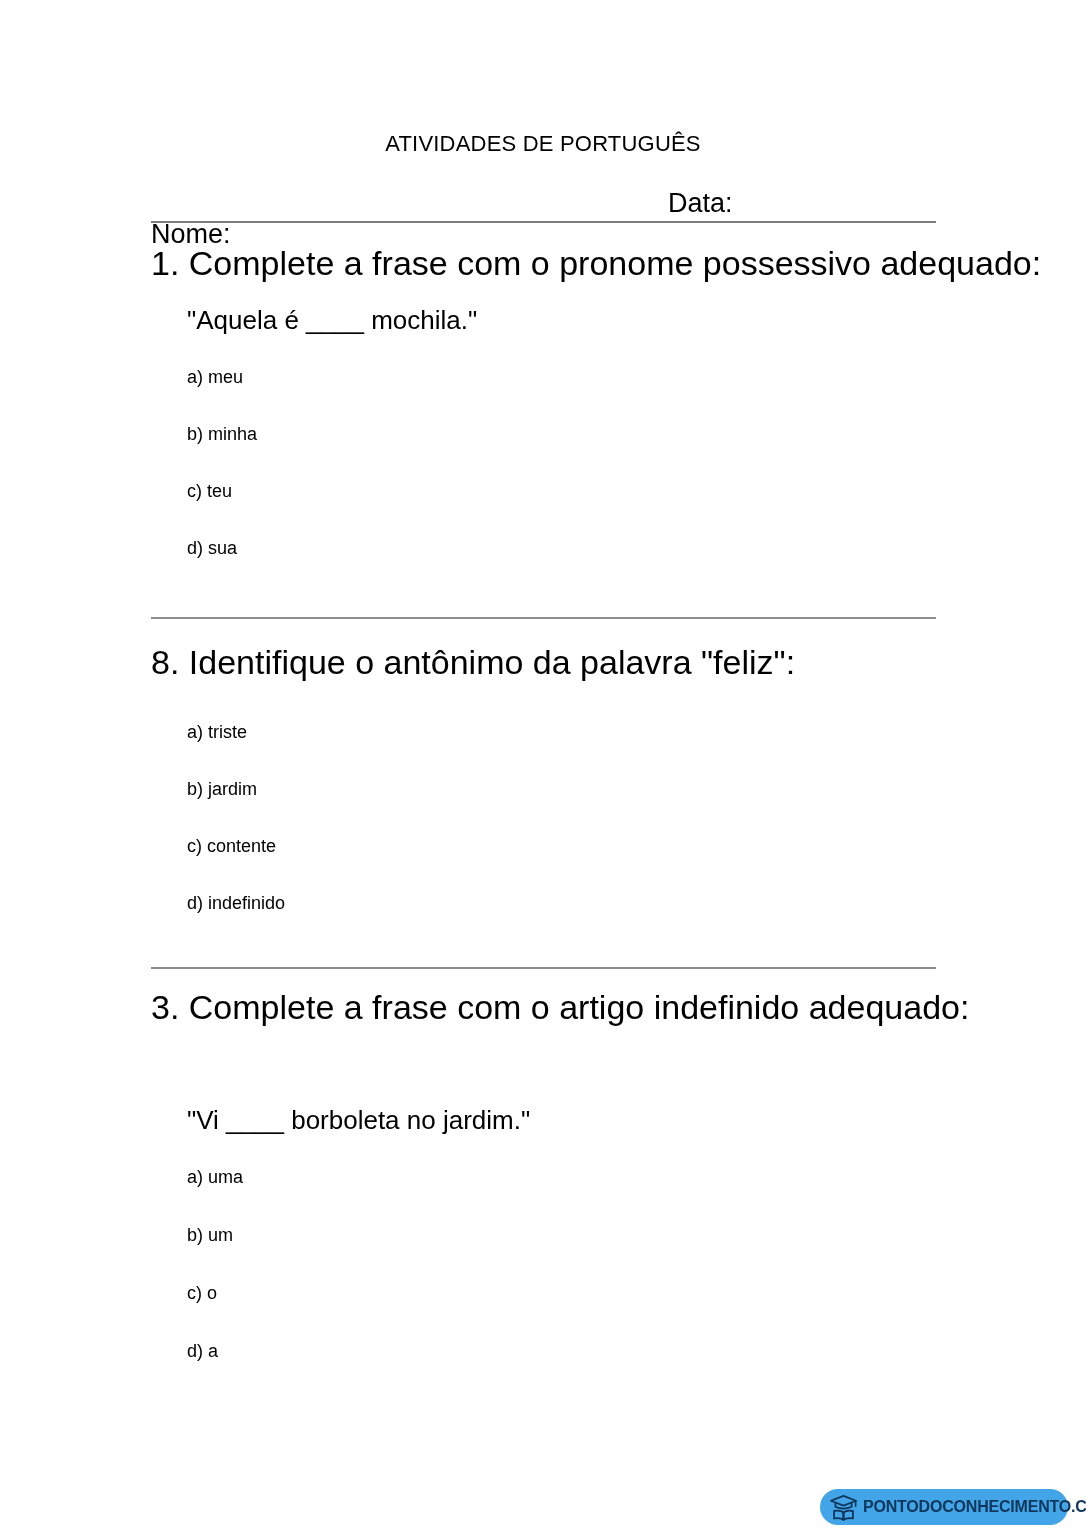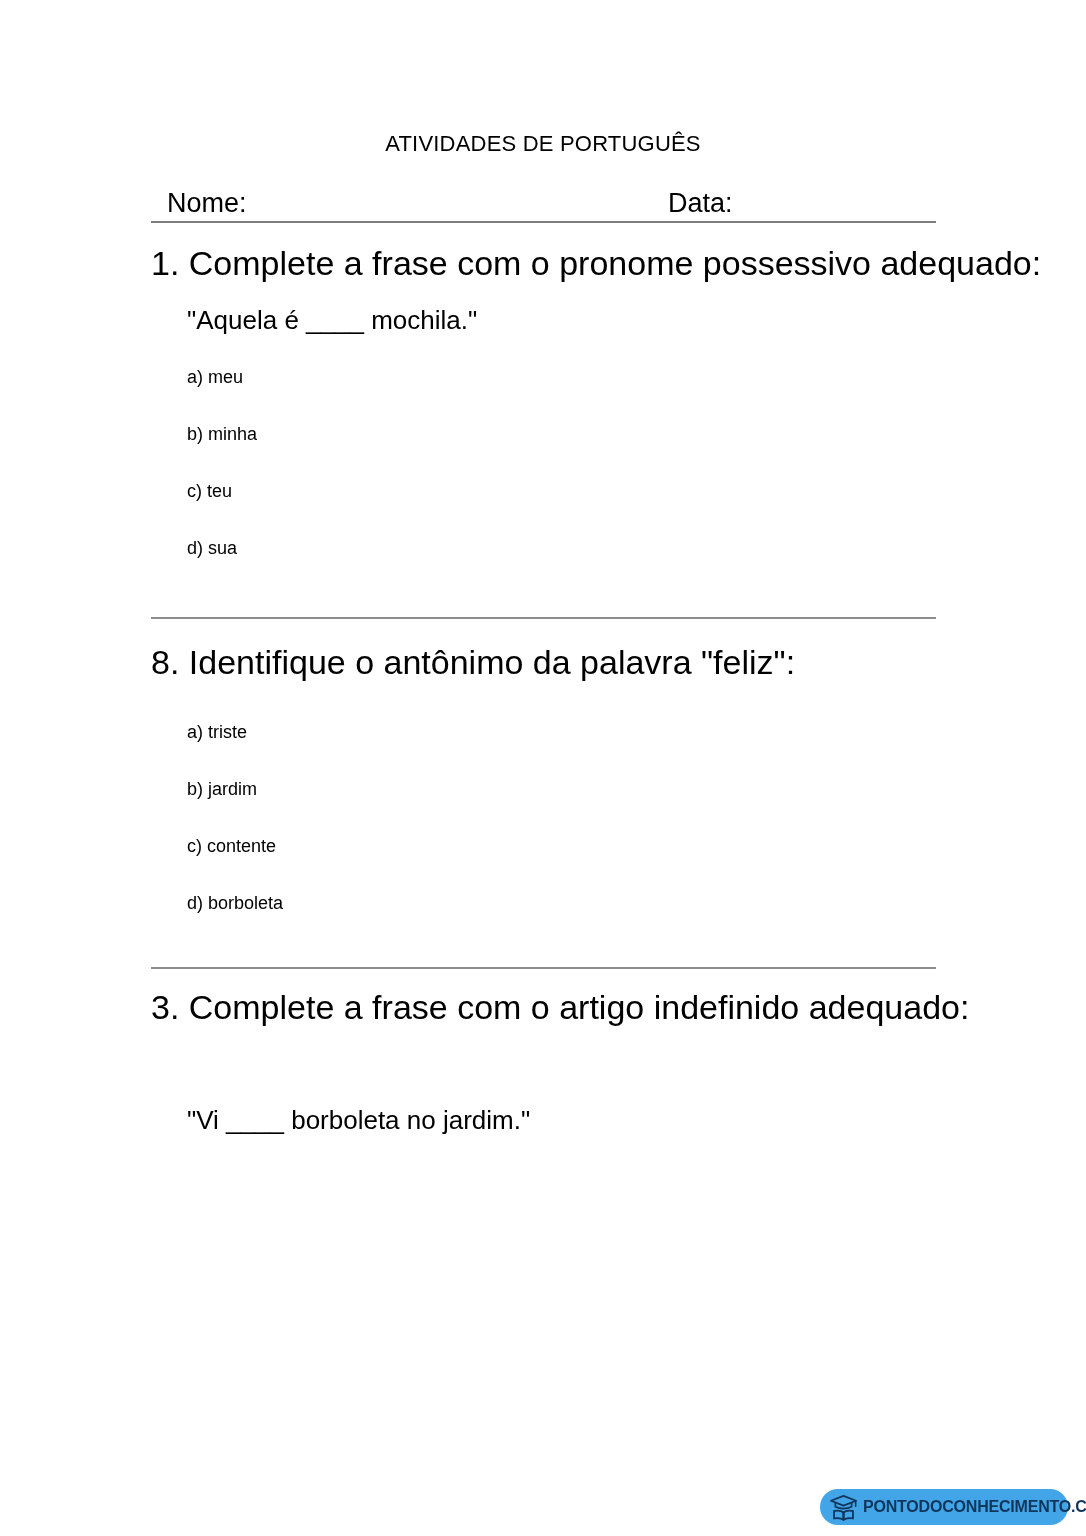--- a/index.html
+++ b/index.html
@@ -46,21 +46,21 @@
     height: 38px;
   }
   .id-label {
     position: absolute;
     top: 0;
     font-size: 27px;
     line-height: 34px;
     font-weight: 400;
     white-space: pre;
   }
-  .id-label.nome { left: 16px; }
+  .id-label.nome { left: 0px; margin-top: 31px; }
   .id-label.data { left: 517px; text-align: center; }
 
   .id-rule {
     position: absolute;
     left: 151px;
     top: 221px;
     width: 785px;
     height: 0;
     border-top: 2px solid #7d7d7d;
   }
@@ -180,29 +180,35 @@
   </div>
 
   <div class="separator" id="separator-1"></div>
 
   <div class="question" id="question-2">
     <p class="q-prompt">8. Identifique o antônimo da palavra "feliz":</p>
     <ul class="q-options" id="q2-options">
       <li class="q-option">a) triste</li>
       <li class="q-option">b) jardim</li>
       <li class="q-option">c) contente</li>
-      <li class="q-option">d) borboleta</li>
+      <li class="q-option">d) indefinido</li>
     </ul>
   </div>
 
   <div class="separator" id="separator-2"></div>
 
   <div class="question" id="question-3">
     <p class="q-prompt">3. Complete a frase com o artigo indefinido adequado:</p>
     <p class="q-sentence" id="q3-sentence">"Vi ____ borboleta no jardim."</p>
+    <ul class="q-options" id="q3-options">
+      <li class="q-option">a) uma</li>
+      <li class="q-option">b) um</li>
+      <li class="q-option">c) o</li>
+      <li class="q-option">d) a</li>
+    </ul>
   </div>
 
   <div class="logo-badge">
     <svg class="logo-mark" viewBox="0 0 32 30">
 
       <path d="M16 2 L30 7.5 L16 13 L2 7.5 Z" fill="none" stroke="#10365c" stroke-width="2" stroke-linejoin="round"></path>
       <path d="M7 9.8 L7 14.2 C7 14.2 11 16.2 16 16.2 C21 16.2 25 14.2 25 14.2 L25 9.8" fill="none" stroke="#10365c" stroke-width="2" stroke-linejoin="round"></path>
       <line x1="29.5" y1="7.8" x2="29.5" y2="13.5" stroke="#10365c" stroke-width="1.8" stroke-linecap="round"></line>
 
       <path d="M16 20.5 C13.5 18.4 9.5 18.2 5.5 18.9 L5.5 27.2 C9.5 26.5 13.5 26.7 16 28.8 Z" fill="none" stroke="#10365c" stroke-width="2" stroke-linejoin="round"></path>

